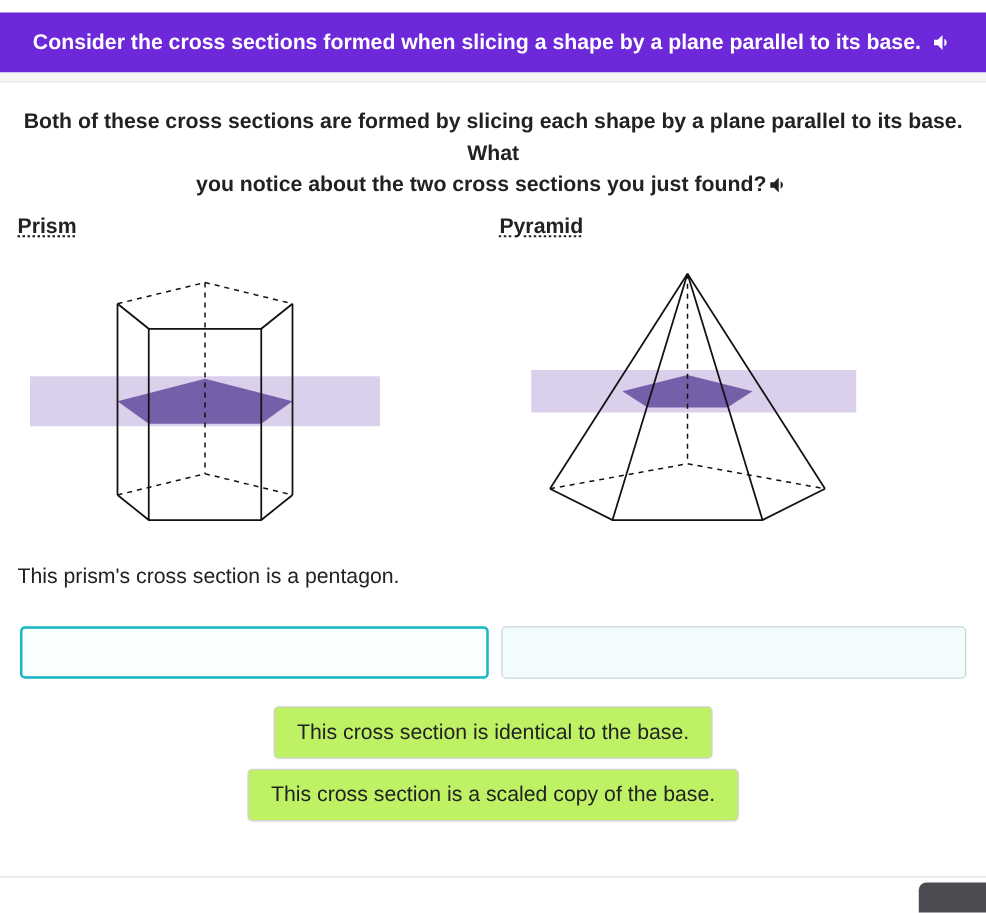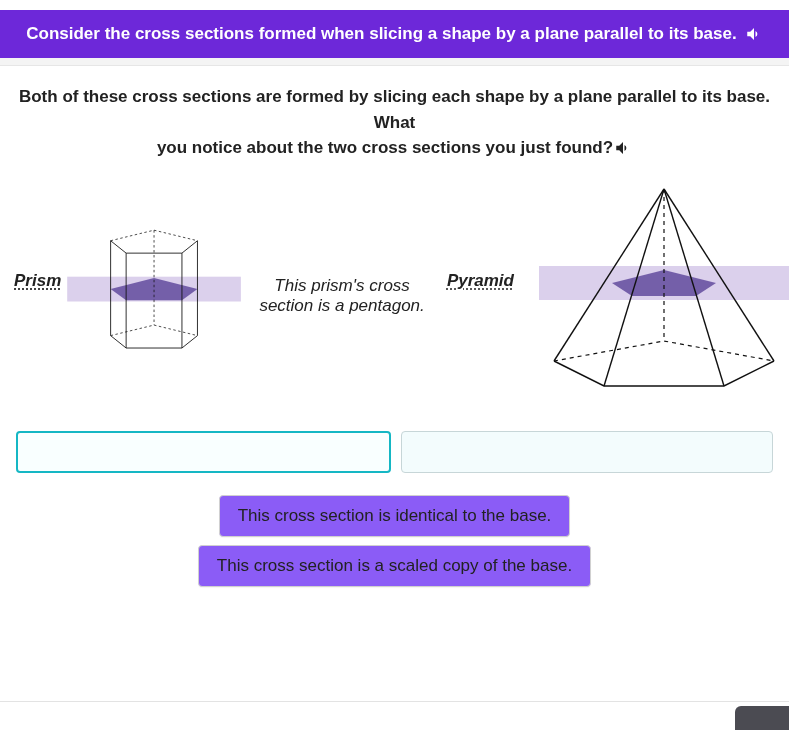--- a/index.html
+++ b/index.html
@@ -37,21 +37,21 @@
     align-items:center;
     gap:1px;
     font-weight:700;
   }
   .sound-icon { display:inline-flex; align-items:center; cursor:pointer; }
   .sound-icon svg { width:18px; height:18px; }
   .header .sound-icon svg { fill:#fff; }
   .question .sound-icon svg { fill:#222; }
 
   .figures { display:flex; gap:10px; margin-top:6px; }
-  .fig-col { flex:1; display:flex; flex-direction:row; align-items:center;font-style:italic; }
+  .fig-col { flex:1; display:flex; flex-direction:column; align-items:flex-start; }
   .fig-title {
     font-weight:700;
     font-size:17px;
     margin-bottom:10px;
     text-decoration: underline dotted;
     text-underline-offset: 3px;
   }
   .fig-svg { width: 300px; height: 230px; }
   .caption { font-size:17px; margin-top:20px; text-align:center; }
 
@@ -63,21 +63,21 @@
     background:#f3fcfd;
     border:1px solid #c7d6d8;
   }
   .drop.active {
     border:2px solid #15b7c4;
     background:#f9ffff;
   }
 
   .choices { display:flex; flex-direction:column; align-items:center; gap:8px; margin-top:22px; }
   .choice {
-    background:#8b5cf6;
+    background:#bef264;
     border:1px solid #d0d0d0;
     border-radius:4px;
     padding:10px 18px;
     font-size:17px;
     cursor:grab;
     box-shadow: 0 1px 1px rgba(0,0,0,0.04);
   }
 
   .bottom-rule {
     position:absolute;

